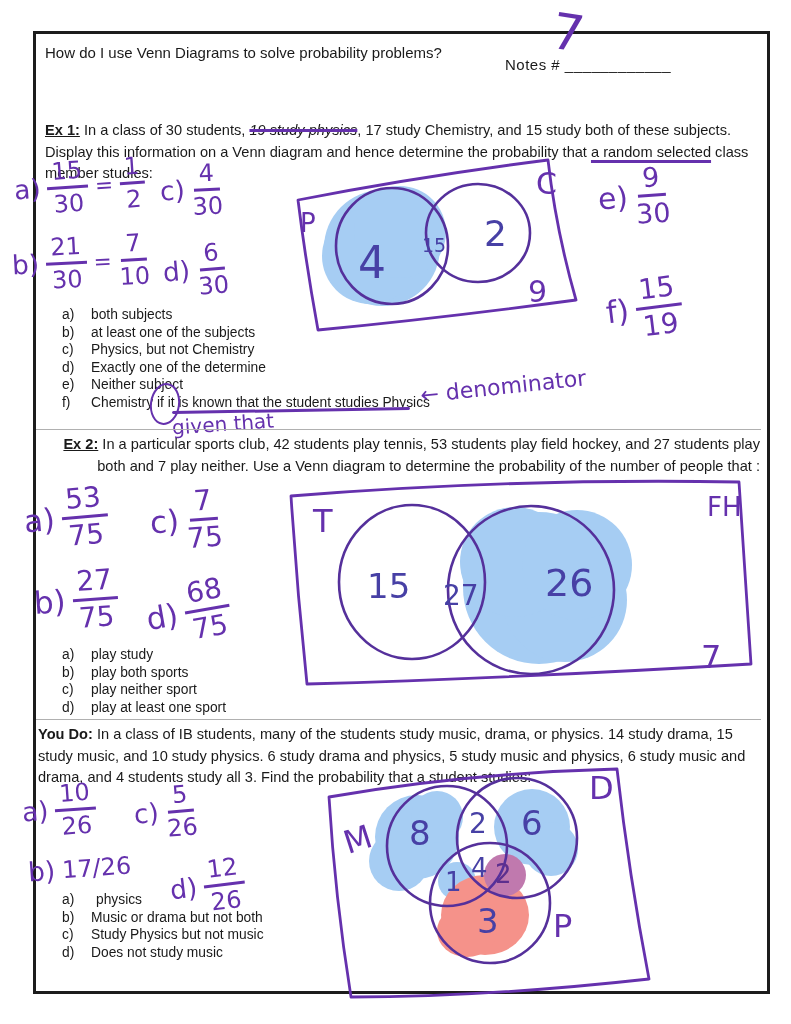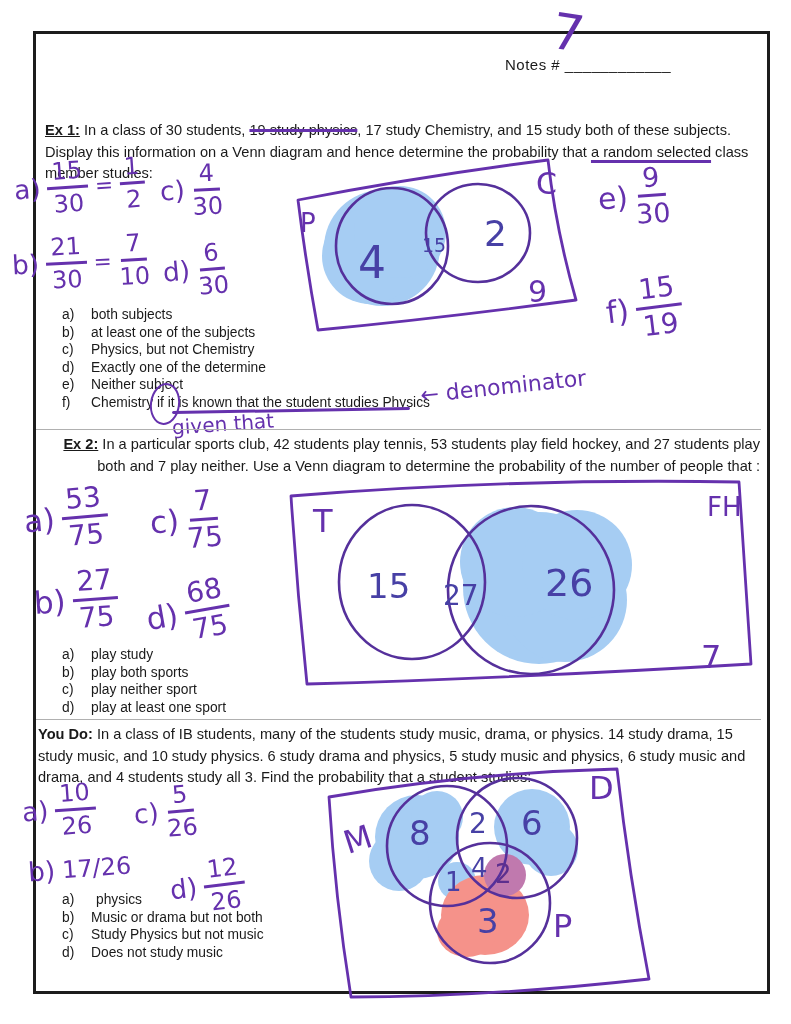--- a/index.html
+++ b/index.html
@@ -9,21 +9,21 @@
          border:3px solid #1c1c1c;background:#fff;}
   .abs{position:absolute;}
   .title{font-size:15px;}
   .notesline{font-size:15px;letter-spacing:.5px;}
   .graybar{background:var(--header-bg,#d8d8d8);font-weight:bold;font-size:14.5px;
            line-height:23px;padding-left:9px;}
   .para{font-size:14.6px;line-height:21.5px;}
   .exhead{font-weight:bold;text-decoration:underline;}
   .exhead2{font-weight:bold;}
   .struck{text-decoration:line-through;text-decoration-color:var(--ink,#6531ad);
-          text-decoration-thickness:2.5px;}
+          text-decoration-thickness:2.5px;font-style:italic;}
   .puline{text-decoration:underline;text-decoration-color:var(--ink,#6531ad);
           text-decoration-thickness:2.5px;text-underline-offset:3px;}
   .qlist{font-size:13.8px;line-height:17.6px;}
   .qrow{display:flex;}
   .qletter{width:29px;flex:0 0 29px;}
   
   .hw{color:var(--ink,#6531ad);font-family:"DejaVu Sans",sans-serif;}
   .work{display:flex;align-items:center;gap:7px;transform:rotate(var(--rot,-3deg));
         font-size:24px;line-height:1;}
   .wl{font-size:1.1em;}
@@ -48,20 +48,21 @@
   .venn text{font-family:"DejaVu Sans",sans-serif;}
   .venn .num{fill:var(--ink-dark,#4740a5);}
   .venn .lbl{fill:var(--ink,#6531ad);}
 </style>
 </head>
 <body>
 
 <div class="page">
   <div class="sheet"></div>
 
+  <div class="abs title" style="left:45px;top:44px;">How do I use Venn Diagrams to solve probability problems?</div>
   <div class="abs notesline" style="left:505px;top:44px;margin-top:12px;">Notes # ____________</div>
   <div class="abs hw hw7" style="left:552px;top:4px;">7</div>
 
 
   <div class="abs para" style="left:45px;top:120px;width:712px;">
     <span class="exhead">Ex 1:</span><span>  In a class of 30 students, </span><span class="struck">19 study physics</span><span>, 17 study Chemistry, and 15 study both of these subjects.  Display this information on a Venn diagram and hence determine the probability that </span><span class="puline">a random selected</span><span> class member studies:</span>
   </div>
 
   <div class="abs hw work" style="left:14px;top:158px;--rot:-4deg;">
     <span class="wl">a)</span>

